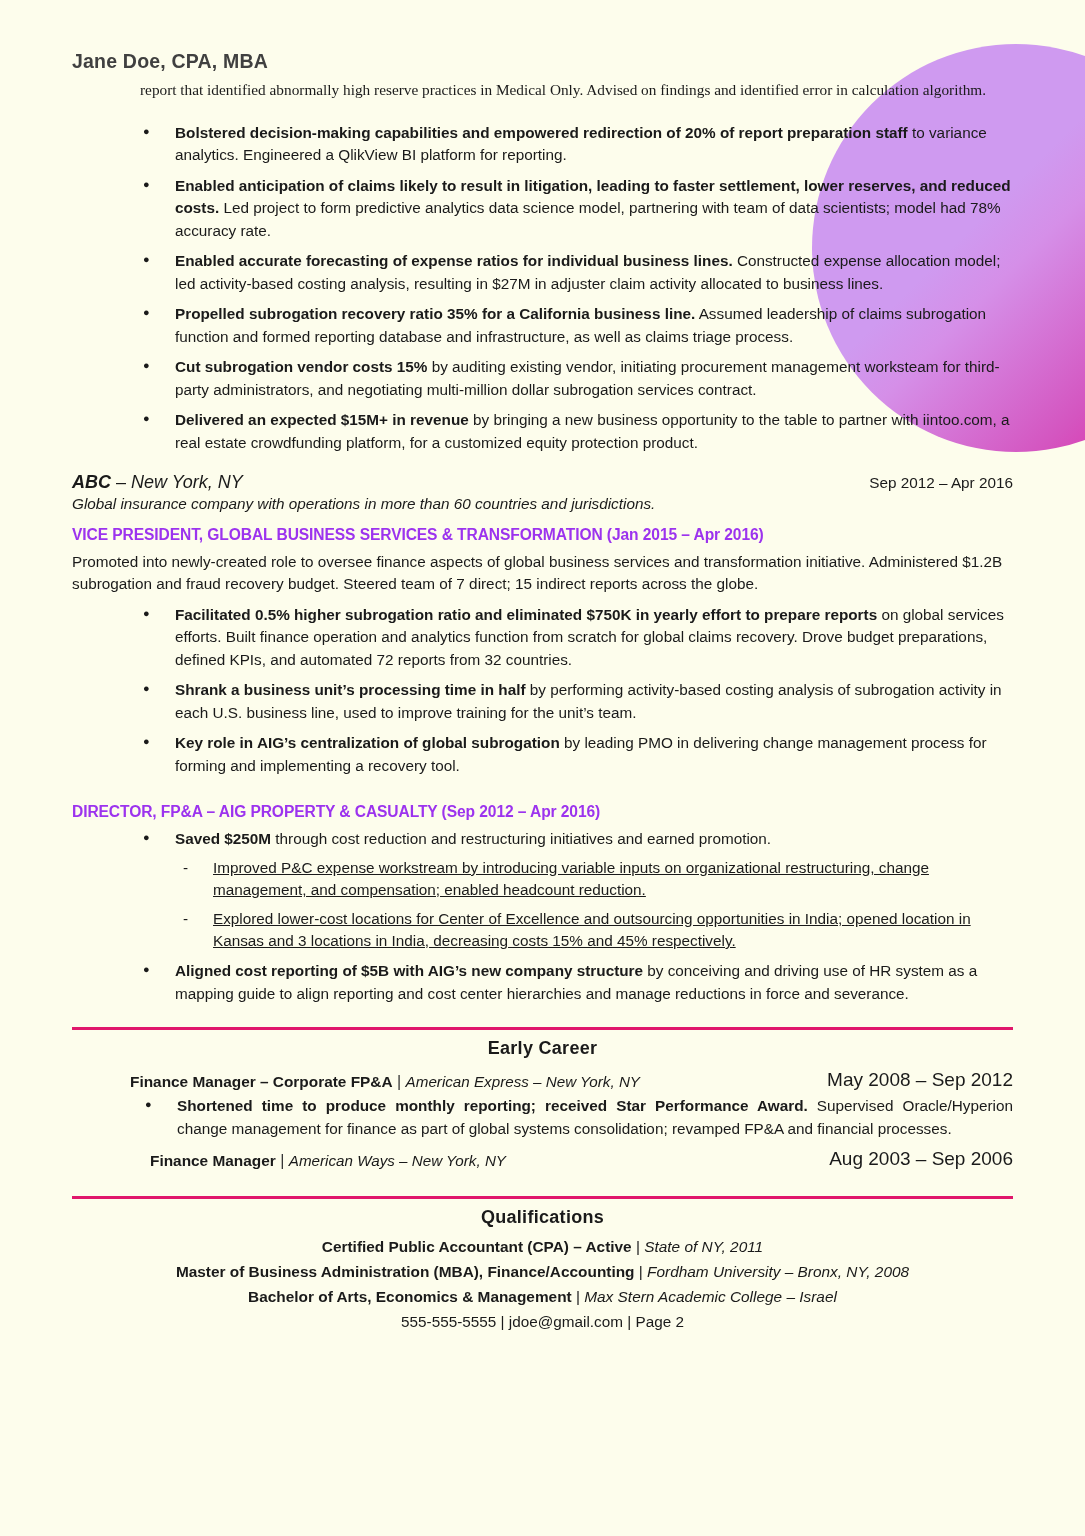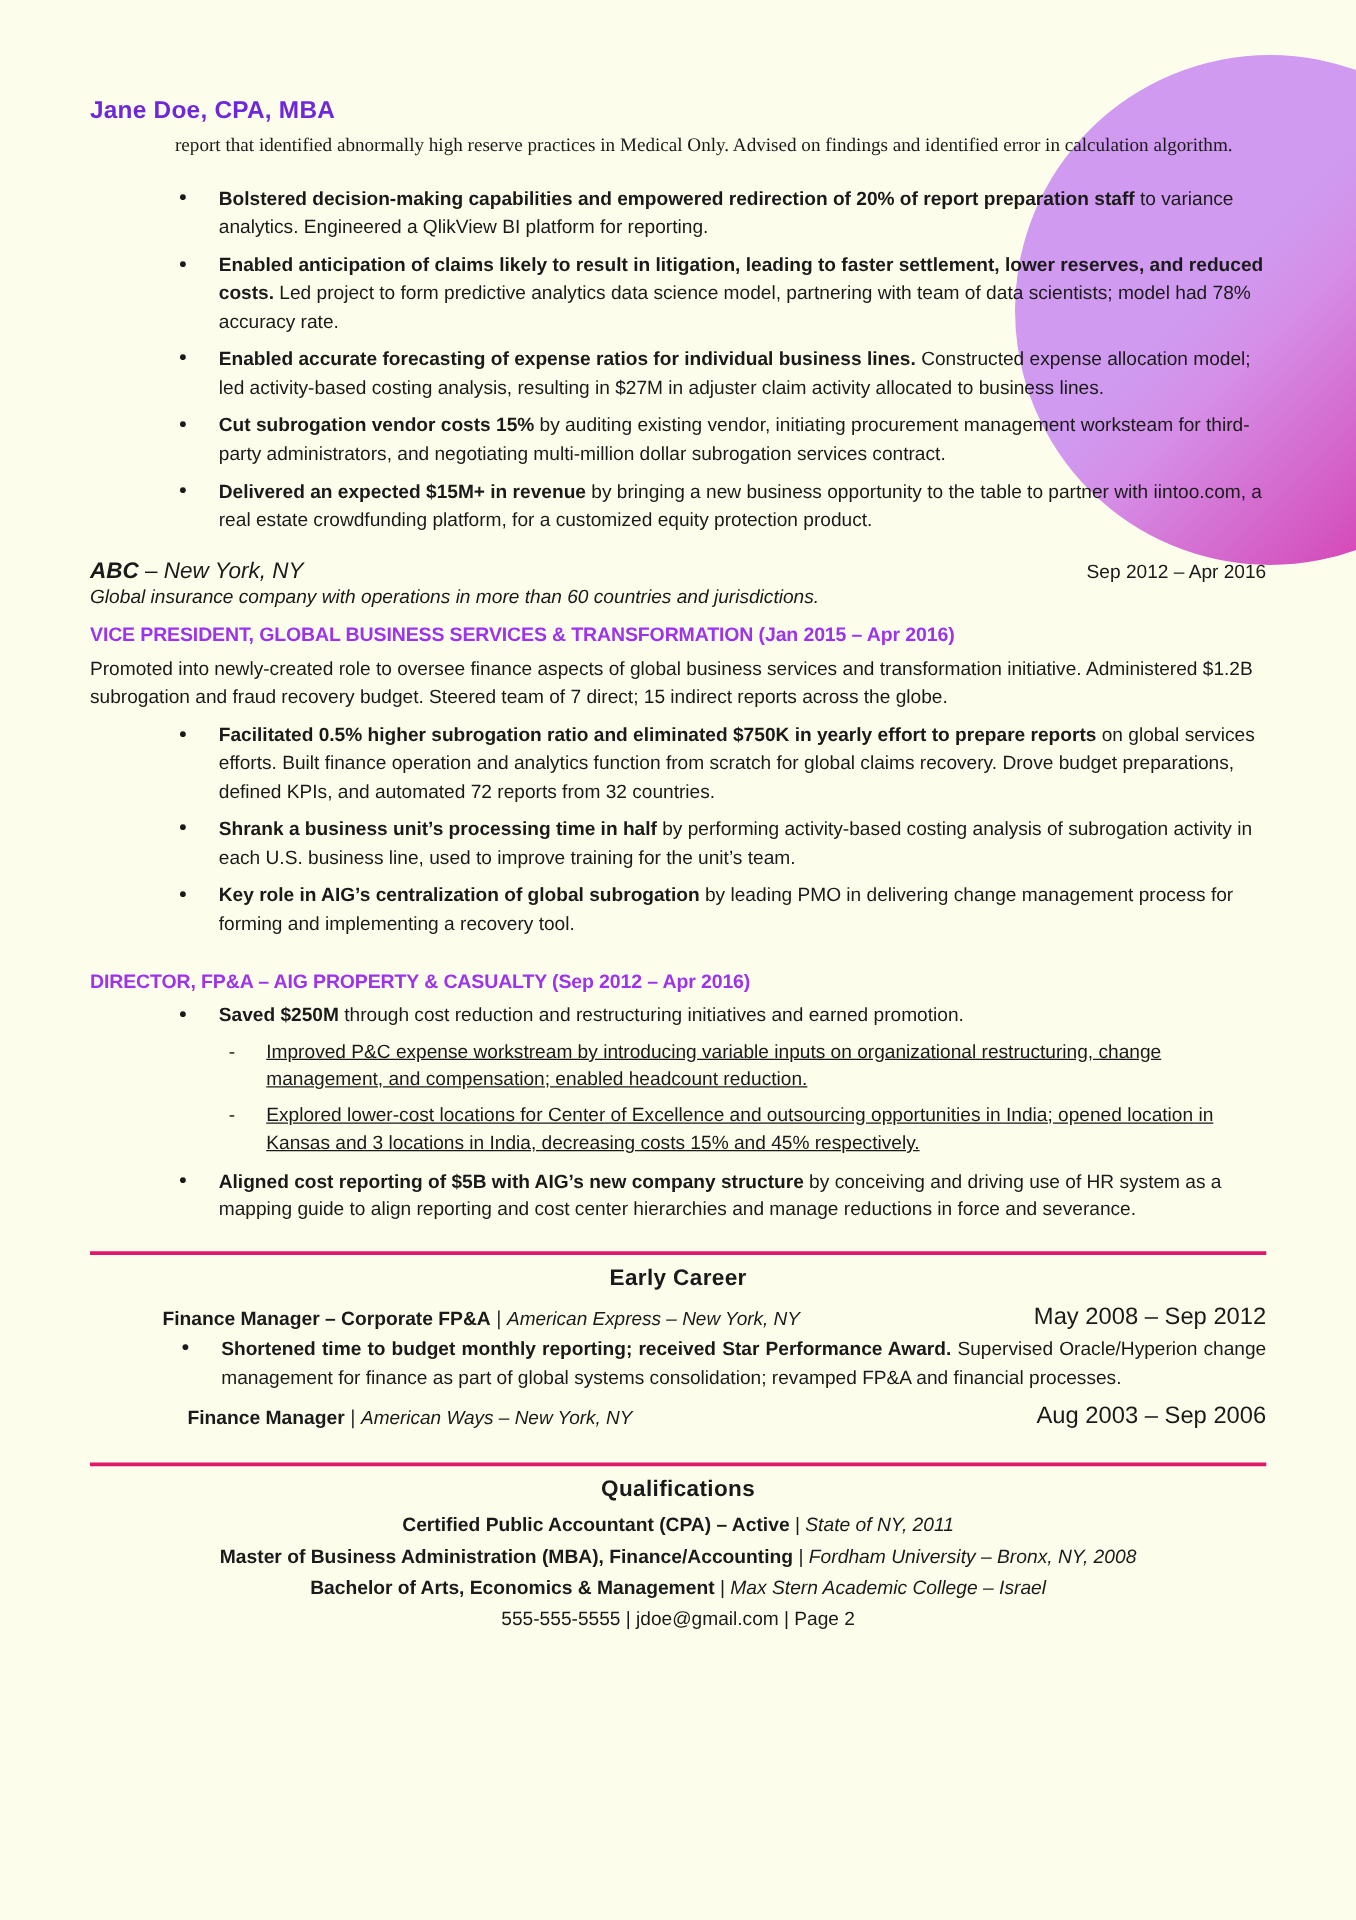--- a/index.html
+++ b/index.html
@@ -29,23 +29,23 @@
     z-index: 0;
   }
   .content {
     position: relative;
     z-index: 2;
     padding: 0 72px;
   }
   .name-header {
     font-size: 19.5px;
     font-weight: bold;
-    color: #6d28d9;
+    color: #404040;
     letter-spacing: 0.2px;
-    padding-top: 78px;
+    padding-top: 51px;
     margin: 0 0 7px 0;
     line-height: 1.1;
   }
   p, li, div.line {
     font-size: 15.3px;
     line-height: 1.47;
     margin: 0;
   }
   .cont-para {
     margin-left: 68px;
@@ -164,20 +164,21 @@
   <div class="content">
 
     <h1 class="name-header">Jane Doe, CPA, MBA</h1>
 
     <p class="cont-para">report that identified abnormally high reserve practices in Medical Only. Advised on findings and identified error in calculation algorithm.</p>
 
     <ul class="bullets">
       <li><b>Bolstered decision-making capabilities and empowered redirection of 20% of report preparation staff</b><span> to variance analytics. Engineered a QlikView BI platform for reporting.</span></li>
       <li><b>Enabled anticipation of claims likely to result in litigation, leading to faster settlement, lower reserves, and reduced costs.</b><span> Led project to form predictive analytics data science model, partnering with team of data scientists; model had 78% accuracy rate.</span></li>
       <li><b>Enabled accurate forecasting of expense ratios for individual business lines.</b><span> Constructed expense allocation model; led activity-based costing analysis, resulting in $27M in adjuster claim activity allocated to business lines.</span></li>
+      <li><b>Propelled subrogation recovery ratio 35% for a California business line.</b><span> Assumed leadership of claims subrogation function and formed reporting database and infrastructure, as well as claims triage process.</span></li>
       <li><b>Cut subrogation vendor costs 15%</b><span> by auditing existing vendor, initiating procurement management worksteam for third-party administrators, and negotiating multi-million dollar subrogation services contract.</span></li>
       <li><b>Delivered an expected $15M+ in revenue</b><span> by bringing a new business opportunity to the table to partner with iintoo.com, a real estate crowdfunding platform, for a customized equity protection product.</span></li>
     </ul>
 
     <div class="job-row">
       <div class="job-left">
         <span class="company">ABC</span><span> – </span><span class="loc">New York, NY</span>
       </div>
       <div class="job-dates">Sep 2012 – Apr 2016</div>
     </div>
@@ -209,21 +210,21 @@
     <div class="section-title">Early Career</div>
 
     <div class="early-row indent1">
       <div>
         <span class="early-title">Finance Manager – Corporate FP&amp;A</span><span class="early-sep"> | </span><span class="early-org">American Express – New York, NY</span>
       </div>
       <div class="early-dates">May 2008 – Sep 2012</div>
     </div>
 
     <ul class="bullets justify">
-      <li><b>Shortened time to budget monthly reporting; received Star Performance Award.</b><span> Supervised Oracle/Hyperion change management for finance as part of global systems consolidation; revamped FP&amp;A and financial processes.</span></li>
+      <li><b>Shortened time to produce monthly reporting; received Star Performance Award.</b><span> Supervised Oracle/Hyperion change management for finance as part of global systems consolidation; revamped FP&amp;A and financial processes.</span></li>
     </ul>
 
     <div class="early-row indent2" style="padding-left:78px;">
       <div>
         <span class="early-title">Finance Manager</span><span class="early-sep"> | </span><span class="early-org">American Ways – New York, NY</span>
       </div>
       <div class="early-dates">Aug 2003 – Sep 2006</div>
     </div>
 
     <hr class="divider" style="margin-top:26px;">

